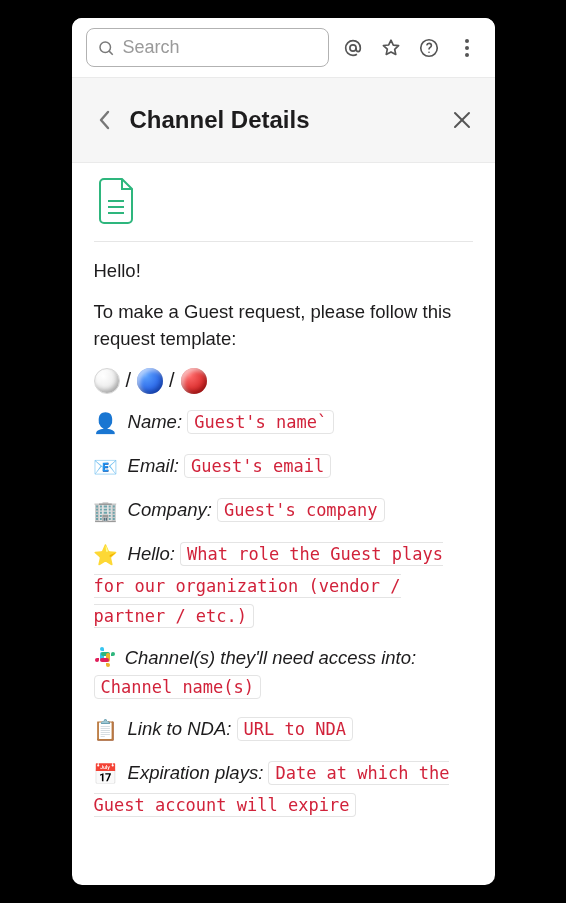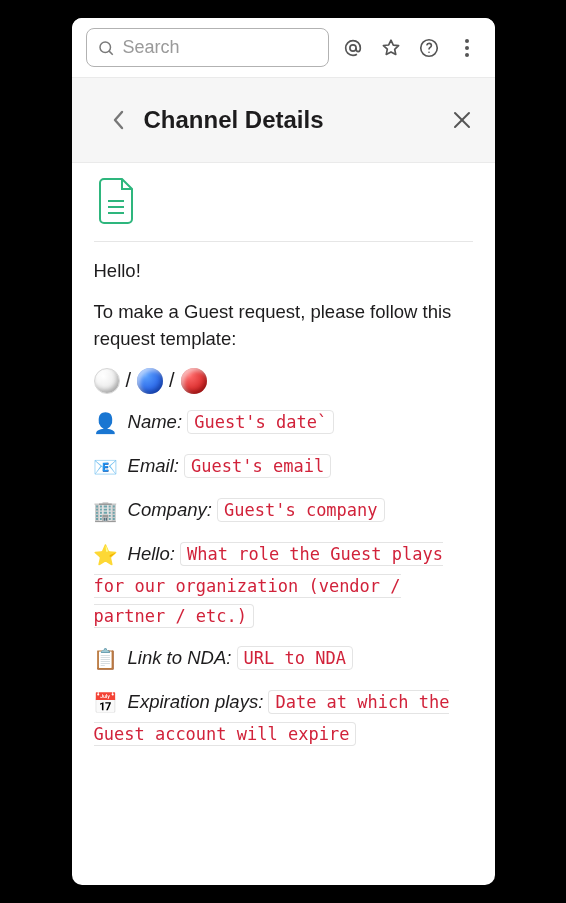--- a/index.html
+++ b/index.html
@@ -66,21 +66,21 @@
     display: flex;
     flex-direction: column;
     gap: 3px;
     padding: 4px;
   }
   .dots span { width: 4px; height: 4px; border-radius: 50%; background: #555; }
   .subbar {
     background: #f6f6f6;
     border-top: 1px solid #eaeaea;
     border-bottom: 1px solid #eaeaea;
-    padding: 28px 36px;
+    padding: 28px 22px;
     display: flex;
     align-items: center;
     position: relative;
   }
   .subbar .back { width: 22px; height: 22px; color: #666; margin-right: 14px; display:inline-flex; align-items:center; justify-content:center;}
   .subbar .back svg { width: 14px; height: 22px; }
   .subbar h1 { font-size: 24px; font-weight: 800; color: #1d1c1d; }
   .subbar .close {
     position: absolute; right: 22px; top: 50%; transform: translateY(-50%);
     color: #555; width: 22px; height: 22px; display:inline-flex; align-items:center; justify-content:center;
@@ -220,21 +220,21 @@
             <span class="circle white"></span>
             <span class="slash">/</span>
             <span class="circle blue"></span>
             <span class="slash">/</span>
             <span class="circle red"></span>
           </div>
 
           <div class="field-row">
             <span class="emoji">👤</span>
             <span class="label">Name:</span>
-            <span class="codeish">Guest's date`</span>
+            <span class="codeish">Guest's name`</span>
           </div>
 
           <div class="field-row">
             <span class="emoji">📧</span>
             <span class="label">Email:</span>
             <span class="codeish">Guest's email</span>
           </div>
 
           <div class="field-row">
             <span class="emoji">🏢</span>
@@ -242,20 +242,34 @@
             <span class="codeish">Guest's company</span>
           </div>
 
           <div class="field-row">
             <span class="emoji">⭐</span>
             <span class="label">Hello:</span>
             <span class="codeish">What role the Guest plays for our organization (vendor / partner / etc.)</span>
           </div>
 
 
+          <div class="field-row">
+            <svg class="slack-svg" viewBox="0 0 22 22">
+              <path fill="#36C5F0" d="M8 1a2 2 0 0 0-2 2 2 2 0 0 0 2 2h2V3a2 2 0 0 0-2-2z"></path>
+              <path fill="#36C5F0" d="M8 6a2 2 0 0 0-2 2v5a2 2 0 1 0 4 0V8a2 2 0 0 0-2-2z" transform="translate(0 0)"></path>
+              <path fill="#2EB67D" d="M21 8a2 2 0 0 0-2-2 2 2 0 0 0-2 2v2h2a2 2 0 0 0 2-2z"></path>
+              <path fill="#2EB67D" d="M16 8a2 2 0 0 0-2-2H9a2 2 0 1 0 0 4h5a2 2 0 0 0 2-2z"></path>
+              <path fill="#ECB22E" d="M14 21a2 2 0 0 0 2-2 2 2 0 0 0-2-2h-2v2a2 2 0 0 0 2 2z"></path>
+              <path fill="#ECB22E" d="M14 16a2 2 0 0 0 2-2V9a2 2 0 1 0-4 0v5a2 2 0 0 0 2 2z"></path>
+              <path fill="#E01E5A" d="M1 14a2 2 0 0 0 2 2 2 2 0 0 0 2-2v-2H3a2 2 0 0 0-2 2z"></path>
+              <path fill="#E01E5A" d="M6 14a2 2 0 0 0 2 2h5a2 2 0 1 0 0-4H8a2 2 0 0 0-2 2z"></path>
+            </svg>
+            <span class="label">Channel(s) they'll need access into:</span>
+            <span class="codeish">Channel name(s)</span>
+          </div>
 
           <div class="field-row">
             <span class="emoji">📋</span>
             <span class="label">Link to NDA:</span>
             <span class="codeish">URL to NDA</span>
           </div>
 
           <div class="field-row">
             <span class="emoji">📅</span>
             <span class="label">Expiration plays:</span>

